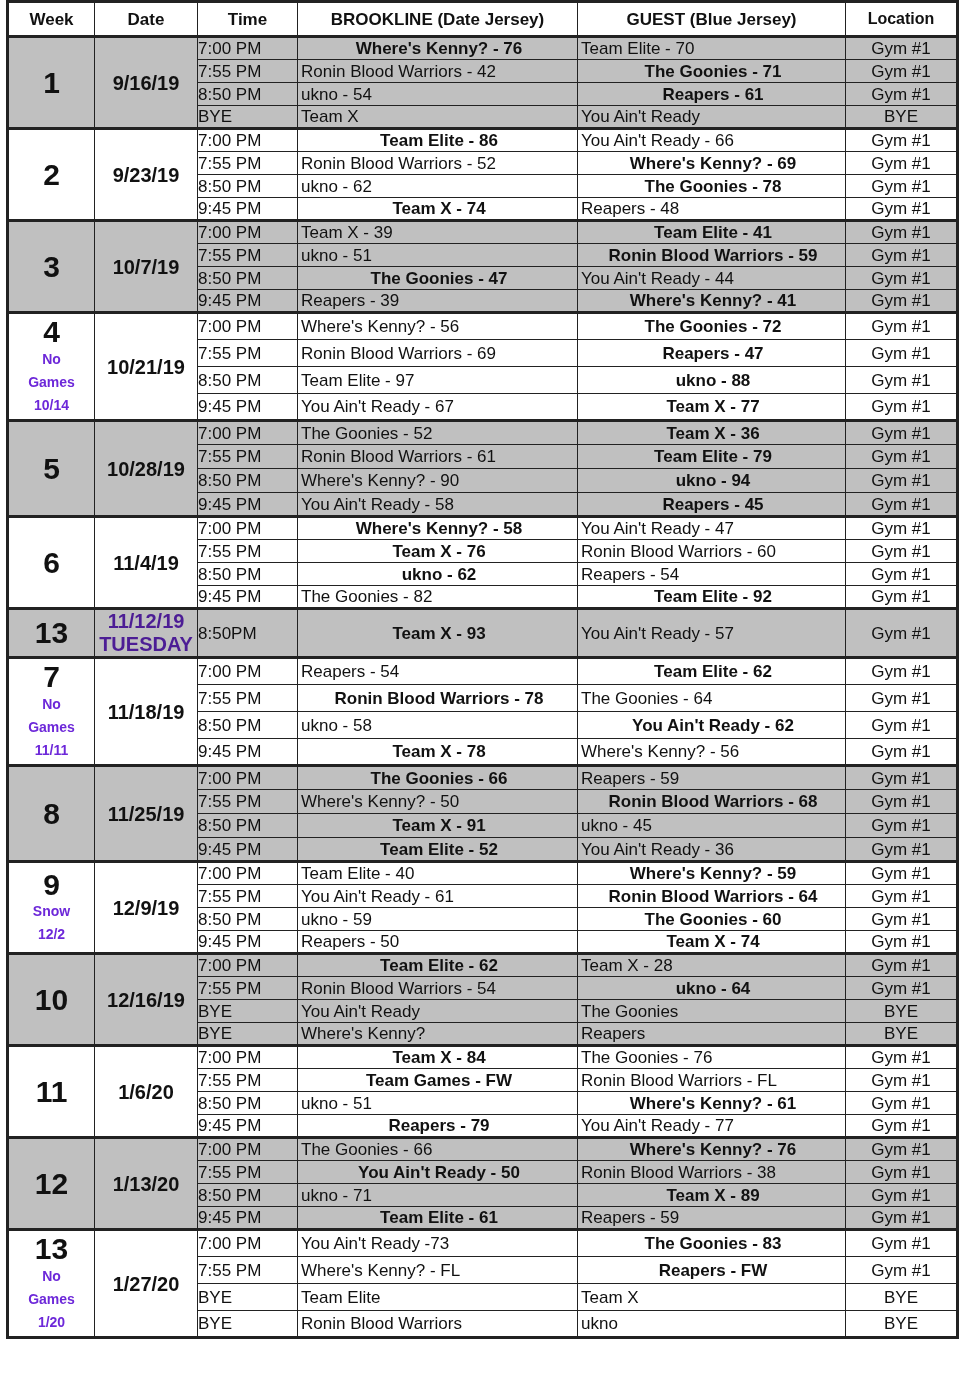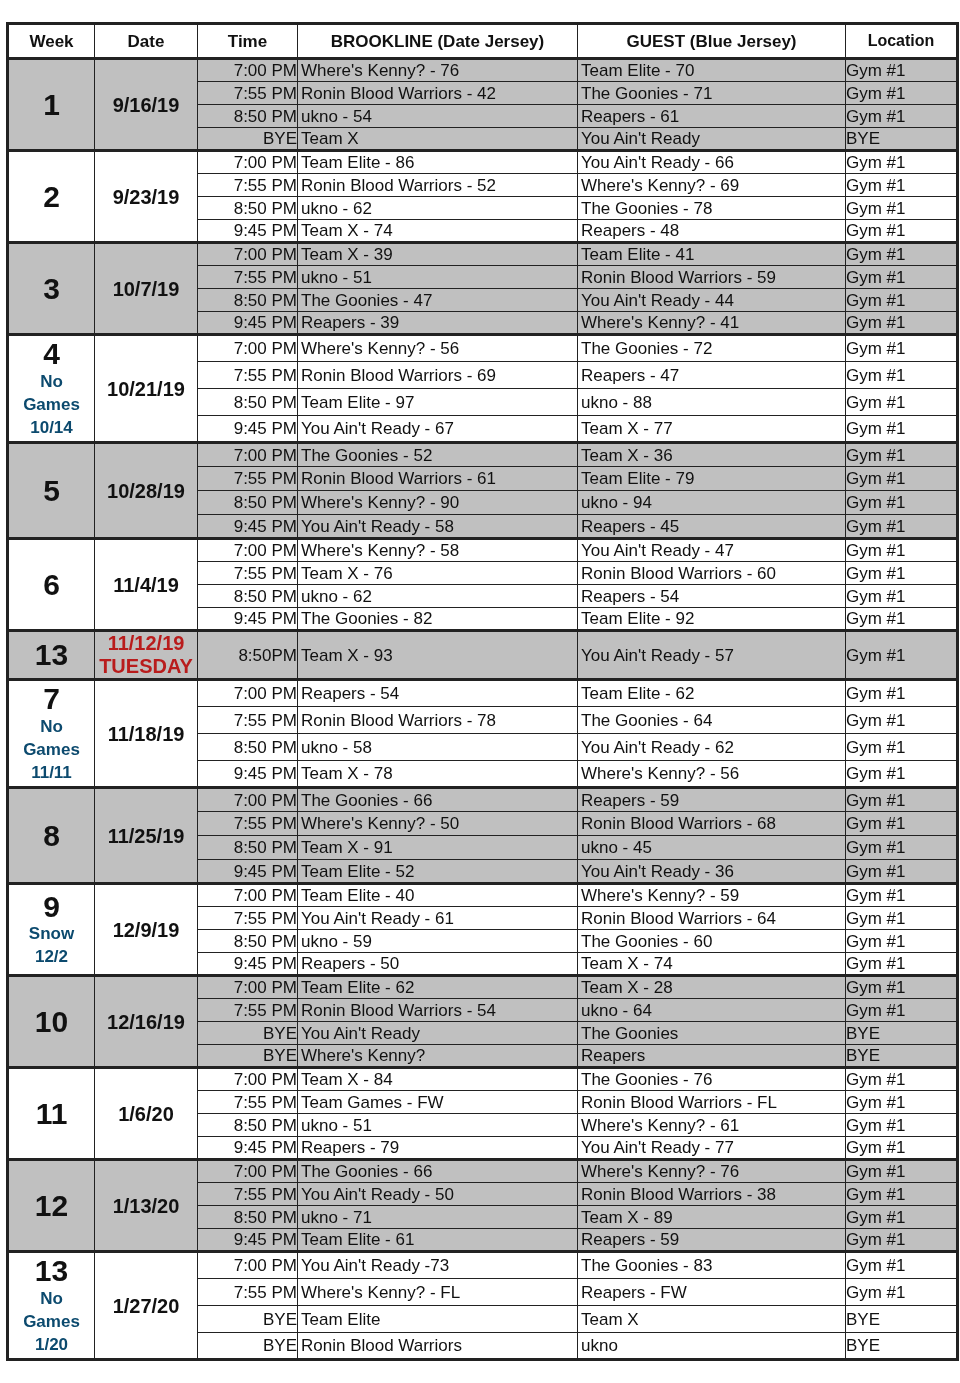--- a/index.html
+++ b/index.html
@@ -1,31 +1,31 @@
 <!DOCTYPE html>
 <html><head>
 <meta charset="utf-8">
 <style>
   html,body{margin:0;padding:0;background:#fff;}
   body{width:960px;height:1383px;overflow:hidden;position:relative;font-family:"Liberation Sans",sans-serif;color:#111;}
-  table{position:absolute;left:6px;top:22px;width:950px;border-collapse:collapse;table-layout:fixed;}
+  table{position:absolute;left:6px;top:0;width:950px;border-collapse:collapse;table-layout:fixed;}
   td,th{border:1px solid #222;padding:0;font-size:17px;line-height:1;white-space:nowrap;overflow:hidden;}
   th{font-weight:bold;font-size:17px;height:32px;text-align:center;background:#fff;border-bottom:3px solid #222;}
   col.c-week{width:87px} col.c-date{width:103px} col.c-time{width:100px}
   col.c-home{width:280px} col.c-guest{width:268px} col.c-loc{width:112px}
   tr.g td{background:#c0c0c0;}
   tr.grp-start td{border-top:3px solid #222;}
   td.week{text-align:center;font-weight:bold;font-size:30px;vertical-align:middle;line-height:1.05;}
-  td.week .note{display:block;color:#0c4a6e;font-size:17px;line-height:23px;}
+  td.week .note{display:block;color:#6d28d9;font-size:14px;line-height:23px;}
   td.date{text-align:center;font-weight:bold;font-size:20px;vertical-align:middle;}
-  td.date .red{color:#b91c1c;display:block;line-height:23px;}
-  td.time{text-align:right;}
+  td.date .red{color:#4c1d95;display:block;line-height:23px;}
+  td.time{text-align:left;}
   td.team{padding-left:3px;}
-  td.loc{text-align:left;}
-  .b{font-weight:normal;}
+  td.loc{text-align:center;}
+  .b{font-weight:bold;text-align:center;}
   table{border:3px solid #222;}
 </style>
 </head>
 <body>
 
 <table>
   <colgroup>
     <col class="c-week">
       <col class="c-date">
       <col class="c-time">

